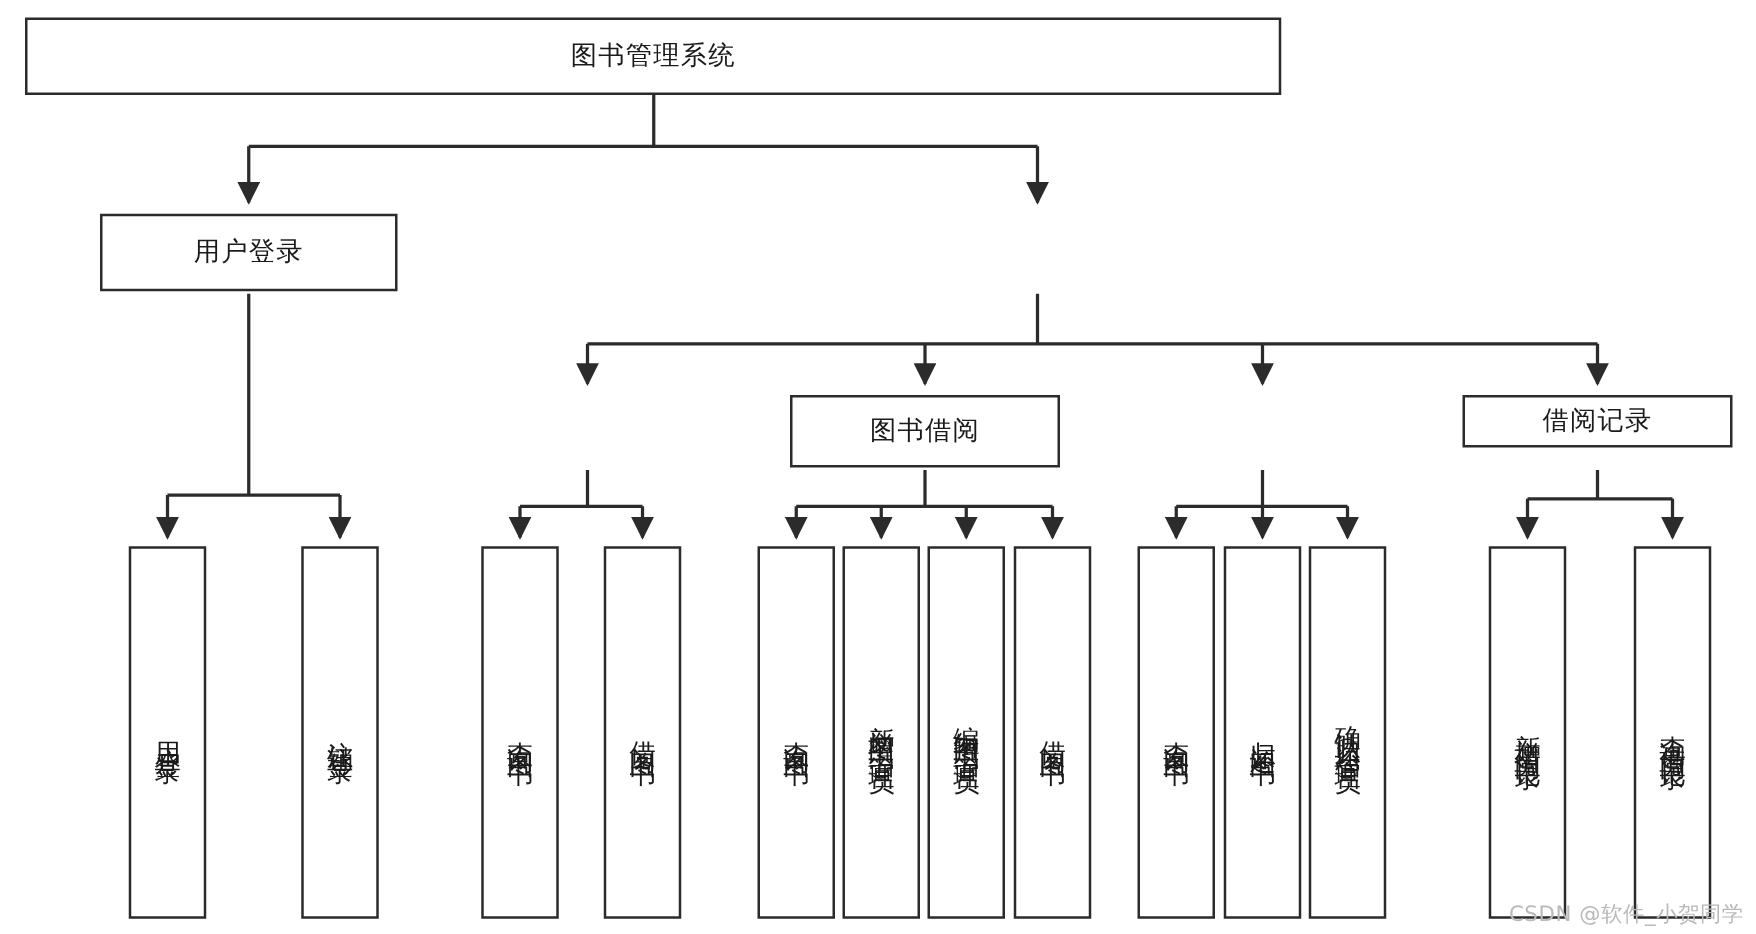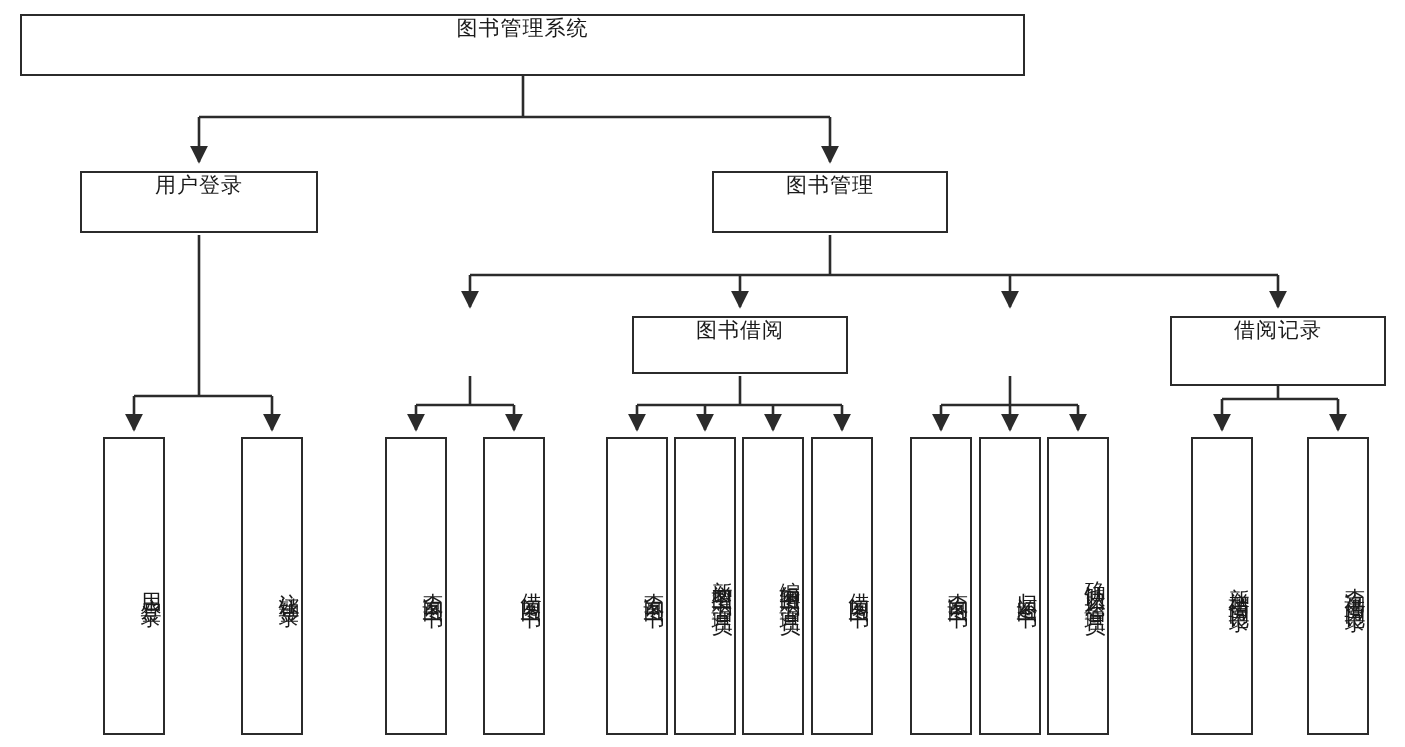--- a/index.html
+++ b/index.html
@@ -24,21 +24,21 @@
     top: 0;
     width: 1405px;
     height: 747px;
   }
   .node {
     position: absolute;
     box-sizing: border-box;
     border: 2px solid #2b2b2b;
     background: #ffffff;
     display: flex;
-    align-items: flex-start;
+    align-items: center;
     justify-content: center;
     color: #1a1a1a;
   }
   .node-h {
     font-size: 21px;
     letter-spacing: 1px;
     line-height: 1.2;
   }
   .node-root {
     font-size: 21px;
@@ -123,28 +123,25 @@
     </g>
   </svg>
 
   <div class="node node-h node-root" style="left:20px; top:14px; width:1005px; height:62px;">
     <span>图书管理系统</span>
   </div>
 
   <div class="node node-h" style="left:80px; top:171px; width:238px; height:62px;">
     <span>用户登录</span>
   </div>
-  <div class="node node-h" style="left:712px; top:171px; width:236px; height:62px;">
-    <span>图书管理</span>
-  </div>
 
   <div class="node node-h" style="left:632px; top:316px; width:216px; height:58px;">
     <span>图书借阅</span>
   </div>
-  <div class="node node-h" style="left:1170px; top:316px; width:216px; height:70px;">
+  <div class="node node-h" style="left:1170px; top:316px; width:216px; height:42px;">
     <span>借阅记录</span>
   </div>
 
   <div class="node node-v" style="left:103px; top:437px; width:62px; height:298px;">
     <span class="vlabel">用户登录</span>
   </div>
   <div class="node node-v" style="left:241px; top:437px; width:62px; height:298px;">
     <span class="vlabel">注销登录</span>
   </div>
 
@@ -178,14 +175,15 @@
     <span class="vlabel">确认归还（管理员）</span>
   </div>
 
   <div class="node node-v" style="left:1191px; top:437px; width:62px; height:298px;">
     <span class="vlabel">新增借阅记录</span>
   </div>
   <div class="node node-v" style="left:1307px; top:437px; width:62px; height:298px;">
     <span class="vlabel">查询借阅记录</span>
   </div>
 
+  <div class="watermark">CSDN @软件_小贺同学</div>
 
 </div>
 
 </body></html>

